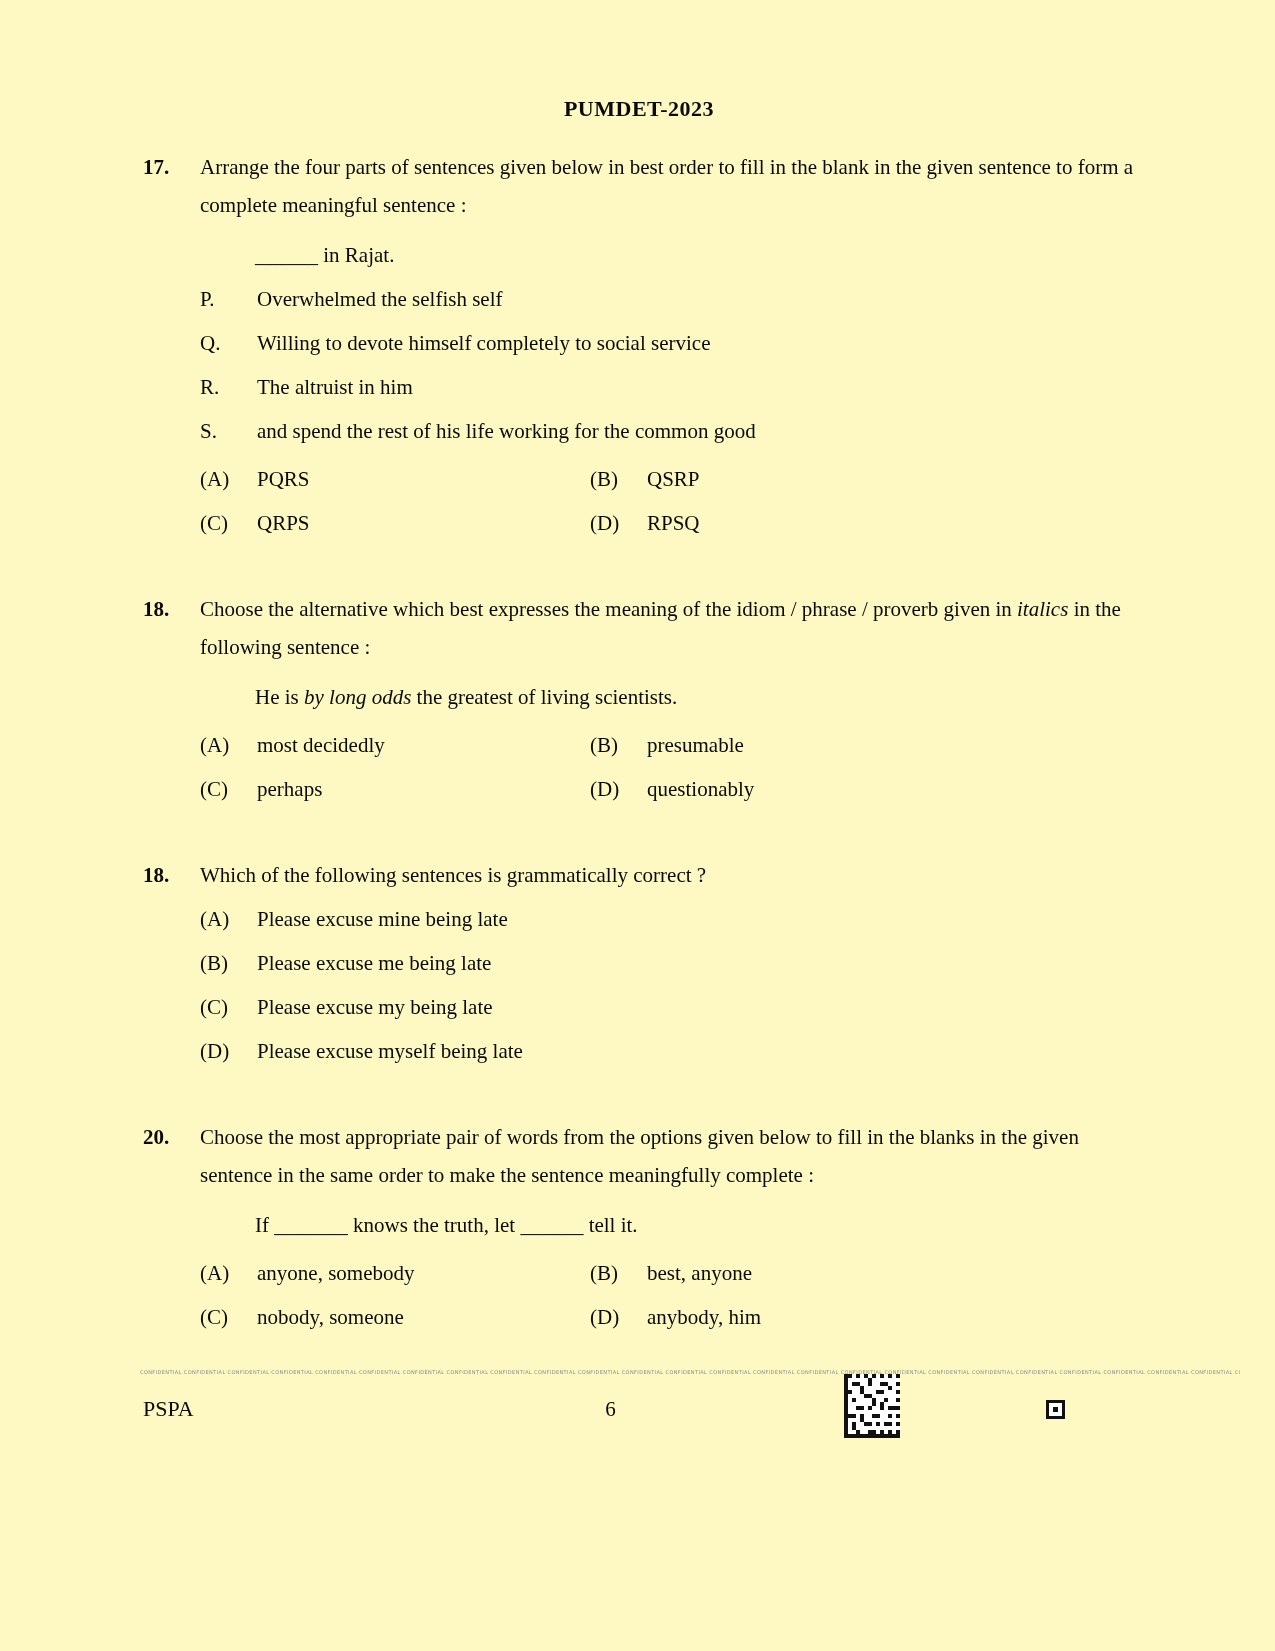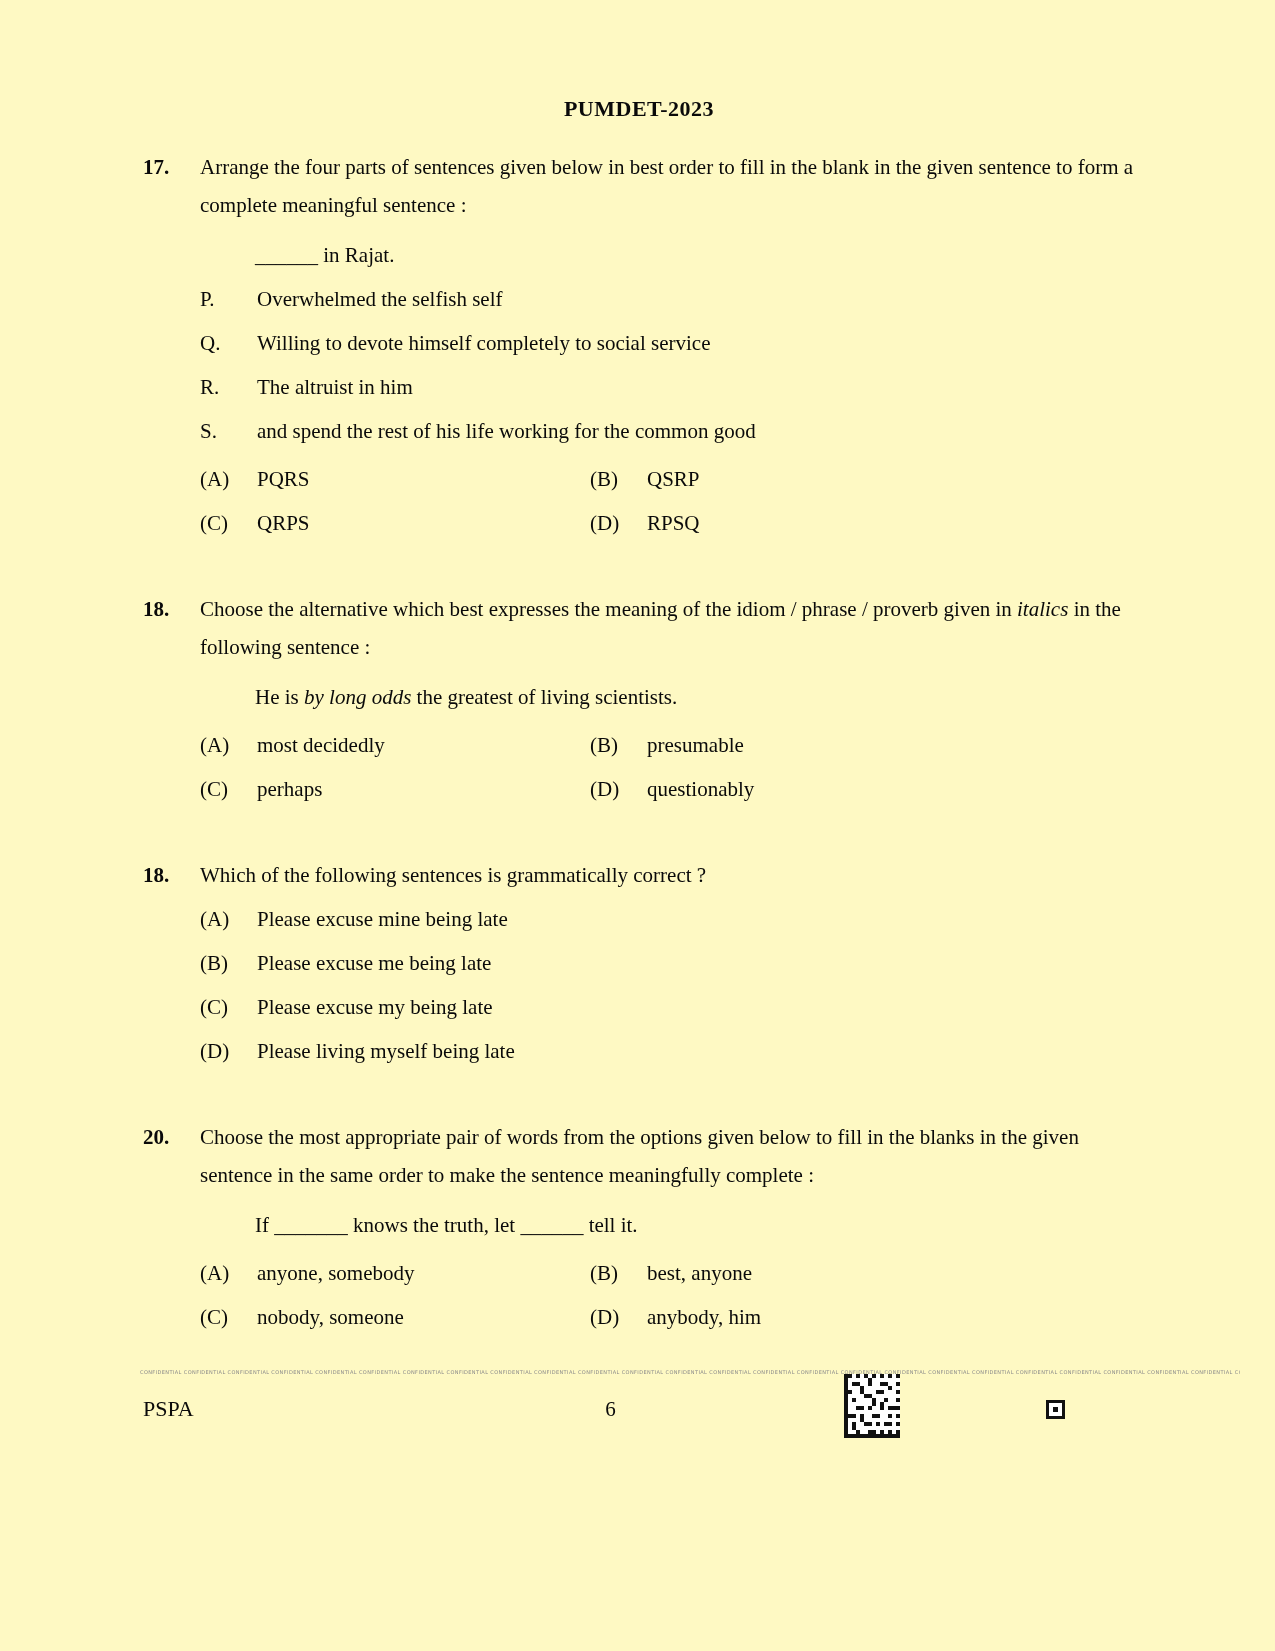--- a/index.html
+++ b/index.html
@@ -149,21 +149,21 @@
           <div class="opt">
               <span class="olabel">(B)</span>
               <span>Please excuse me being late</span>
             </div>
           <div class="opt">
               <span class="olabel">(C)</span>
               <span>Please excuse my being late</span>
             </div>
           <div class="opt">
               <span class="olabel">(D)</span>
-              <span>Please living myself being late</span>
+              <span>Please excuse myself being late</span>
             </div>
         </div>
       </div>
     </div>
 
     <div class="question">
       <div class="qnum">20.</div>
       <div class="qbody">
         <p class="qtext">Choose the most appropriate pair of words from the options given below to fill in the blanks in the given sentence in the same order to make the sentence meaningfully complete :</p>
         <div class="sentence">If _______ knows the truth, let ______ tell it.</div>

